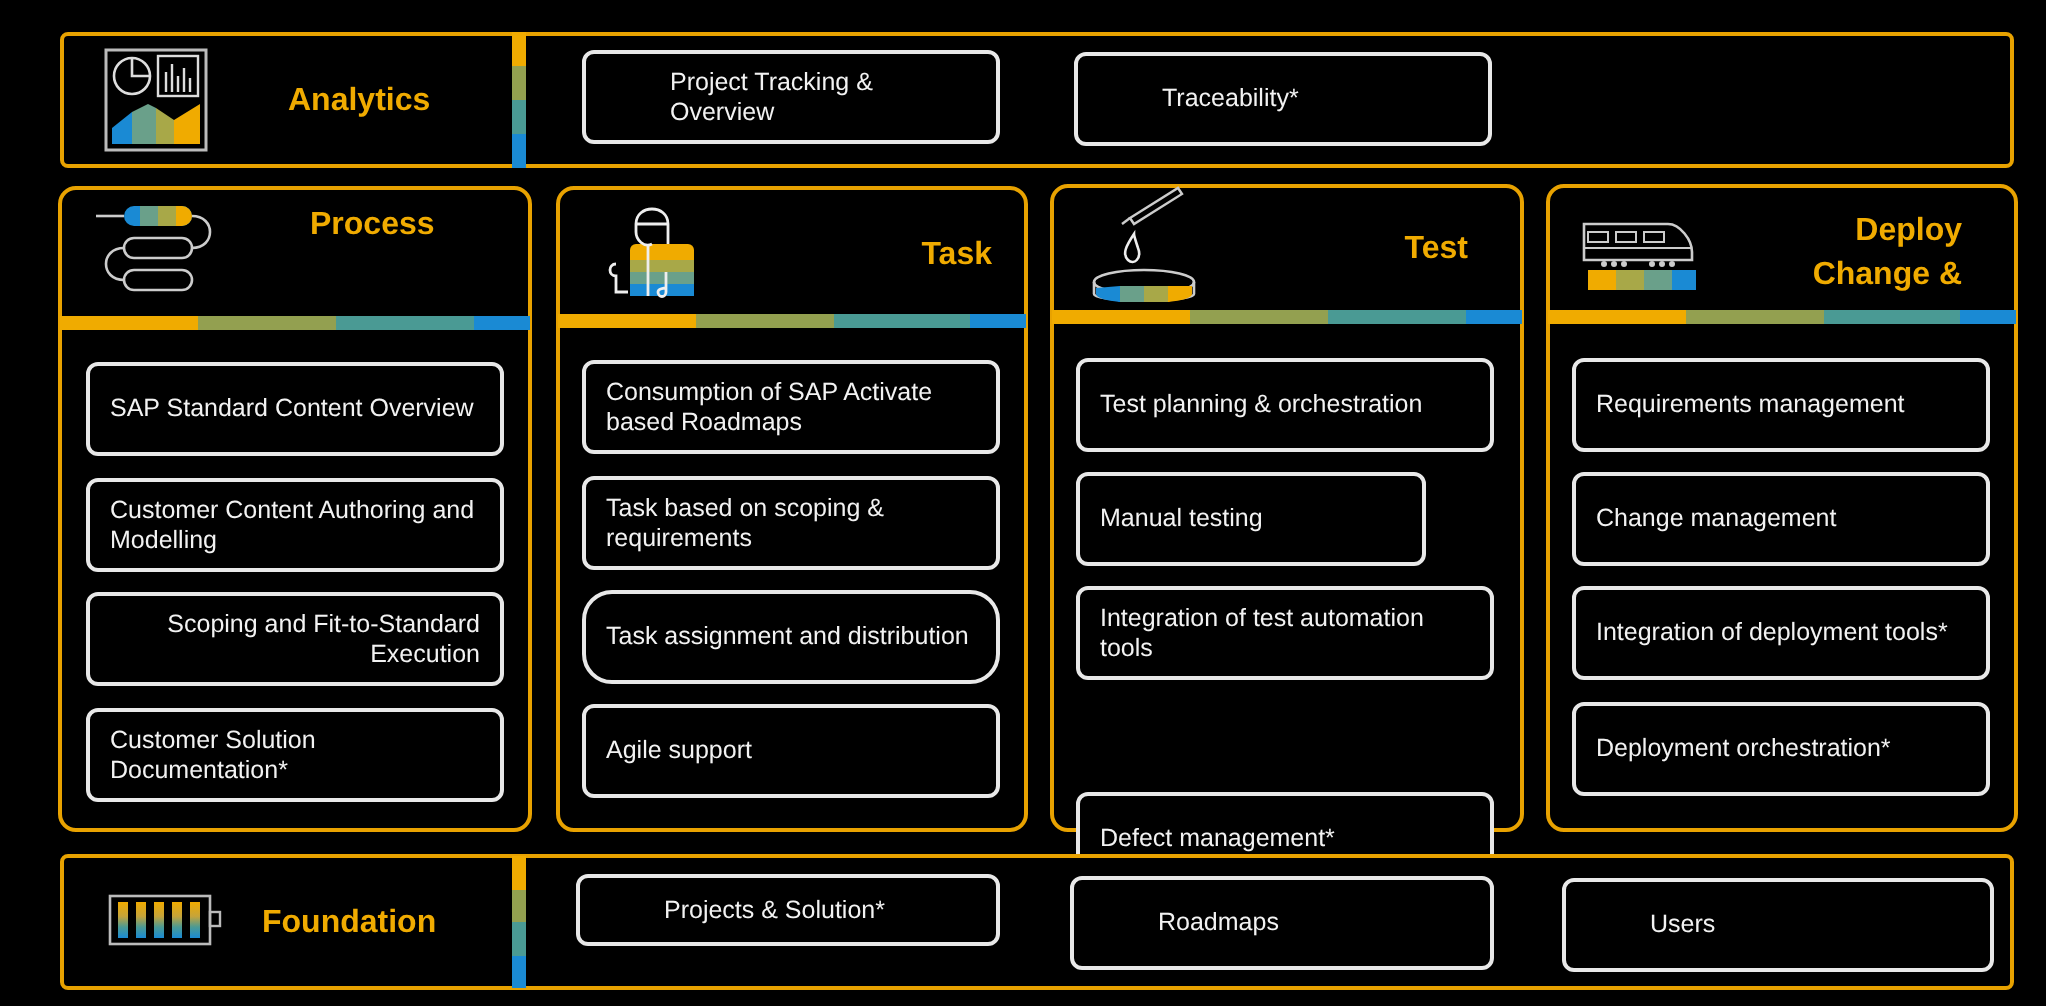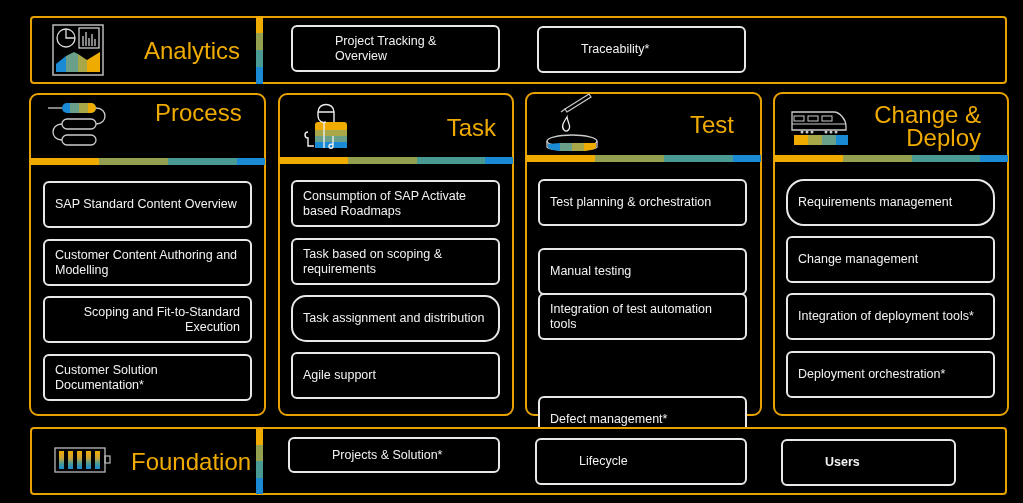--- a/index.html
+++ b/index.html
@@ -2,21 +2,21 @@
 <html><head>
   <meta charset="utf-8">
   <style>
     * { box-sizing: border-box; margin: 0; padding: 0; }
     html, body { width: 1023px; height: 503px; background: #000; overflow: hidden; }
     body { position: relative; font-family: "Liberation Sans", sans-serif; color: #fff; }
 
     .frame { position: absolute; border: 2px solid #e8a200; border-radius: 4px; background: #000; }
     .frame.rounded { border-radius: 9px; }
 
-    .title { position: absolute; color: #f0ab00; font-weight: normal; font-size: 24px; line-height: 22px; }
+    .title { position: absolute; color: #f0ab00; font-weight: bold; font-size: 16px; line-height: 22px; }
     .title.right { text-align: right; }
 
     .vstripe { position: absolute; width: 7px; display: flex; flex-direction: column; }
     .vstripe span { flex: 1; }
     .hstripe { position: absolute; height: 7px; display: flex; }
     .hstripe span { flex: 1; }
     .c1 { background: #f0ab00; }
     .c2 { background: #93a050; }
     .c3 { background: #4a9a94; }
     .c4 { background: #1a8ad4; }
@@ -119,21 +119,21 @@
   <path d="M39 52 L51 52 L51 56 C51 59 39 60 39 60 Z" fill="#f0ab00"></path>
 </svg>
 <div class="title right" style="left:660px; top:114px; width:74px;">Test</div>
 <div class="hstripe" style="left:526px; top:155px; width:235px;">
   <span class="c1"></span>
     <span class="c2"></span>
     <span class="c3"></span>
     <span class="c4" style="flex:0.4"></span>
 </div>
 <div class="box" style="left:538px; top:179px; width:209px; height:47px;">Test planning &amp; orchestration</div>
-<div class="box" style="left:538px; top:236px; width:209px; height:47px;margin-top:12px;">Manual testing</div>
+<div class="box" style="left:538px; top:236px; width:175px; height:47px;">Manual testing</div>
 <div class="box" style="left:538px; top:293px; width:209px; height:47px;">Integration of test automation tools</div>
 <div class="box" style="left:538px; top:351px; width:209px; height:47px;margin-top:45px;">Defect management*</div>
 
 <div class="frame rounded" style="left:773px; top:92px; width:236px; height:324px;"></div>
 <svg style="left:790px; top:110px;" width="60" height="46" viewBox="0 0 60 46">
   <path d="M2 2 H44 C50 2 56 10 56 16 L56 20 H2 Z" fill="none" stroke="#ccc" stroke-width="1.3"></path>
   <rect x="4" y="6" width="10" height="5" fill="none" stroke="#ccc" stroke-width="1"></rect>
   <rect x="18" y="6" width="10" height="5" fill="none" stroke="#ccc" stroke-width="1"></rect>
   <rect x="32" y="6" width="10" height="5" fill="none" stroke="#ccc" stroke-width="1"></rect>
   <line x1="2" y1="14" x2="56" y2="14" stroke="#ccc" stroke-width="1"></line>
@@ -142,30 +142,30 @@
     <circle cx="22" cy="22" r="1.5" fill="#ccc"></circle>
   <circle cx="36" cy="22" r="1.5" fill="#ccc"></circle>
     <circle cx="41" cy="22" r="1.5" fill="#ccc"></circle>
     <circle cx="46" cy="22" r="1.5" fill="#ccc"></circle>
   <rect x="4" y="25" width="14" height="10" fill="#f0ab00"></rect>
   <rect x="18" y="25" width="14" height="10" fill="#a8a848"></rect>
   <rect x="32" y="25" width="14" height="10" fill="#6aa08a"></rect>
   <rect x="46" y="25" width="12" height="10" fill="#1a8ad4"></rect>
 </svg>
 <div class="title right" style="left:860px; top:104px; width:121px;">
+  <div style="margin-top:1px;">Deploy</div>
   <div>Change &amp;</div>
-  <div style="margin-top:1px;">Deploy</div>
 </div>
 <div class="hstripe" style="left:774px; top:155px; width:234px;">
   <span class="c1"></span>
     <span class="c2"></span>
     <span class="c3"></span>
     <span class="c4" style="flex:0.4"></span>
 </div>
-<div class="box" style="left:786px; top:179px; width:209px; height:47px;border-radius:18px;">Requirements management</div>
+<div class="box" style="left:786px; top:179px; width:209px; height:47px;">Requirements management</div>
 <div class="box" style="left:786px; top:236px; width:209px; height:47px;">Change management</div>
 <div class="box" style="left:786px; top:293px; width:209px; height:47px;">Integration of deployment tools*</div>
 <div class="box" style="left:786px; top:351px; width:209px; height:47px;">Deployment orchestration*</div>
 
 <div class="frame" style="left:30px; top:427px; width:977px; height:68px;"></div>
 <svg style="left:54px; top:447px;" width="58" height="26" viewBox="0 0 58 26">
   <rect x="1" y="1" width="50" height="24" fill="none" stroke="#bbb" stroke-width="1.3"></rect>
   <rect x="51" y="9" width="5" height="7" fill="none" stroke="#bbb" stroke-width="1.2"></rect>
   <defs>
     <linearGradient id="cellg" x1="0" y1="0" x2="0" y2="1">
@@ -182,14 +182,14 @@
   <rect x="41" y="4" width="5" height="18" fill="url(#cellg)"></rect>
 </svg>
 <div class="title" style="left:131px; top:451px;">Foundation</div>
 <div class="vstripe" style="left:256px; top:428px; height:66px;">
   <span class="c1"></span>
     <span class="c2"></span>
     <span class="c3"></span>
     <span class="c4"></span>
 </div>
 <div class="box wide-pad" style="left:288px; top:437px; width:212px; height:36px;text-align:right;">Projects &amp; Solution*</div>
-<div class="box wide-pad" style="left:535px; top:438px; width:212px; height:47px;">Lifecycle</div>
-<div class="box wide-pad" style="left:781px; top:439px; width:175px; height:47px;font-weight:bold;">Users</div>
+<div class="box wide-pad" style="left:535px; top:438px; width:212px; height:47px;">Roadmaps</div>
+<div class="box wide-pad" style="left:781px; top:439px; width:216px; height:47px;">Users</div>
 
 </body></html>

